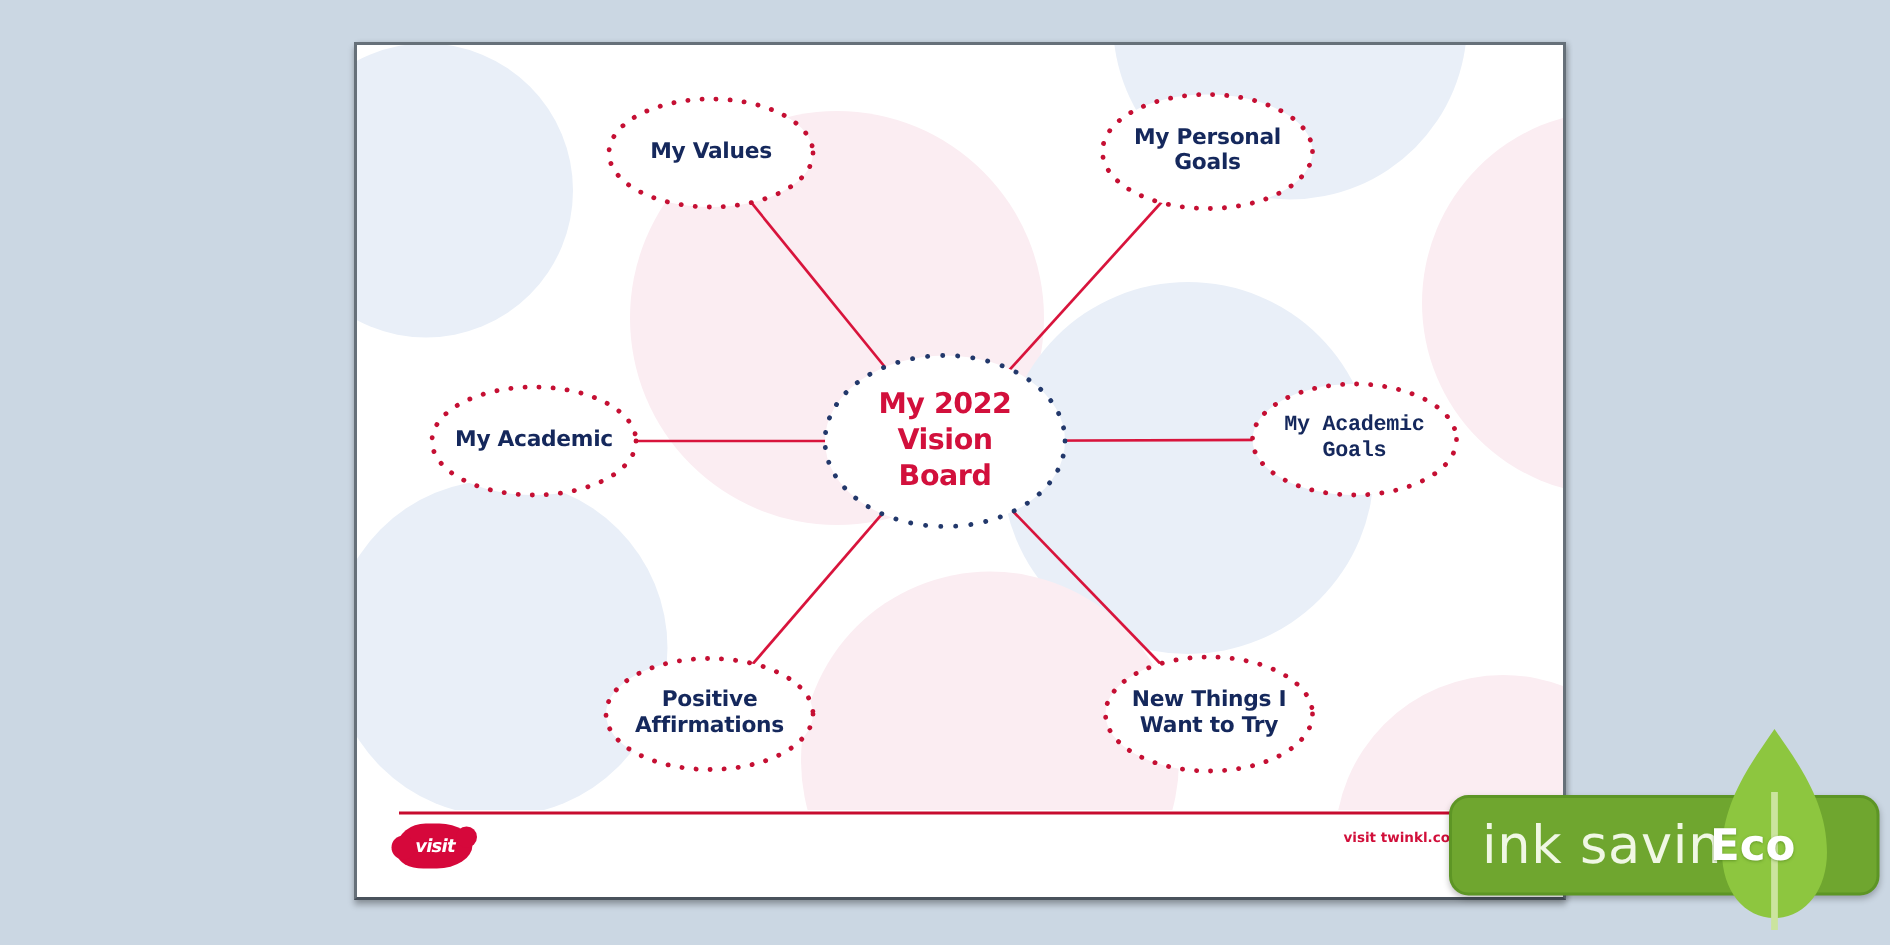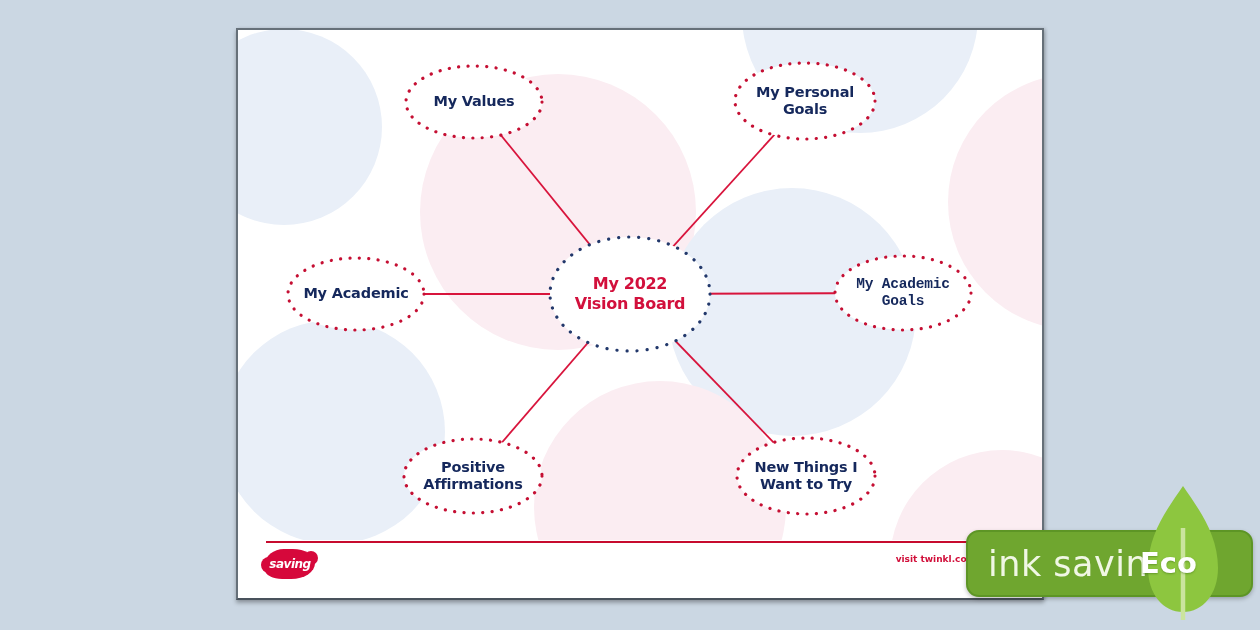--- a/index.html
+++ b/index.html
@@ -28,21 +28,21 @@
   .c7{ left:296px;  top:351px;  width:252px; height:252px; }
   .c8{ left:652px;  top:420px;  width:224px; height:224px; }
   .map{ position:absolute; left:0; top:0; }
   
   .node{
     position:absolute; transform:translate(-50%,-50%);
     width:118px; text-align:center;
     font-weight:bold; font-size:14.5px; line-height:1.18;
     color:#15285c; letter-spacing:-0.2px;
   }
-  .node.center-node{ width:130px; color:#d2103c; font-size:16px; line-height:1.25; letter-spacing:-0.3px; }
+  .node.center-node{ width:130px; color:#d2103c; font-size:19px; line-height:1.25; letter-spacing:-0.3px; }
   .pos-center   { left:392px; top:264px; }
   .pos-values   { left:236px; top:72px;  }
   .pos-personal { left:567px; top:71px;  }
   .pos-strengths{ left:118px; top:264px; }
   .pos-academic { left:665px; top:263px;font-family:Liberation Mono, monospace; }
   .pos-positive { left:235px; top:446px; }
   .pos-newthings{ left:568px; top:446px; }
   
   .footer-line{
     position:absolute; left:28px; top:511px; width:752px; height:2px;
@@ -133,21 +133,21 @@
     </div>
     <div class="node pos-values">My Values</div>
     <div class="node pos-personal">My Personal Goals</div>
     <div class="node pos-strengths">My Academic</div>
     <div class="node pos-academic">My Academic Goals</div>
     <div class="node pos-positive">Positive Affirmations</div>
     <div class="node pos-newthings">New Things I Want to Try</div>
 
     <div class="footer-line"></div>
     <div class="logo">
-      <span>saving</span>
+      <span>visit</span>
     </div>
     <div class="visit">visit twinkl.com</div>
 
   </div>
 
   <div class="eco-band"></div>
   <div class="ink-label">ink saving</div>
   <svg class="leaf" width="86" height="142" viewBox="0 0 86 142">
     <path d="M43 4 C 28 26, 8 52, 8 86 C 8 112, 23 130, 43 130 C 63 130, 78 112, 78 86 C 78 52, 58 26, 43 4 Z" fill="#8dc63f"></path>
     <line x1="43" y1="46" x2="43" y2="138" stroke="#cbe49e" stroke-width="4.5"></line>

